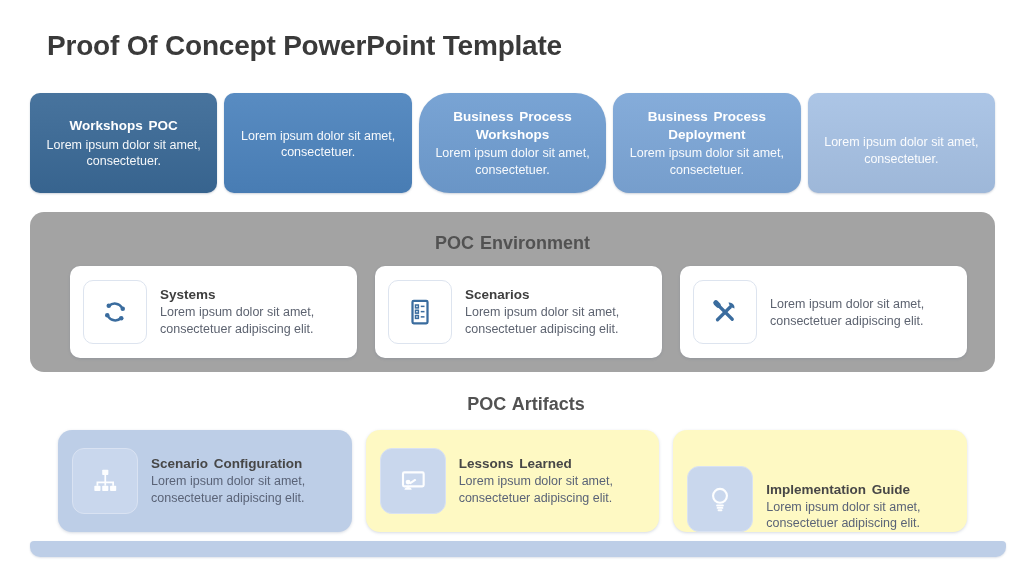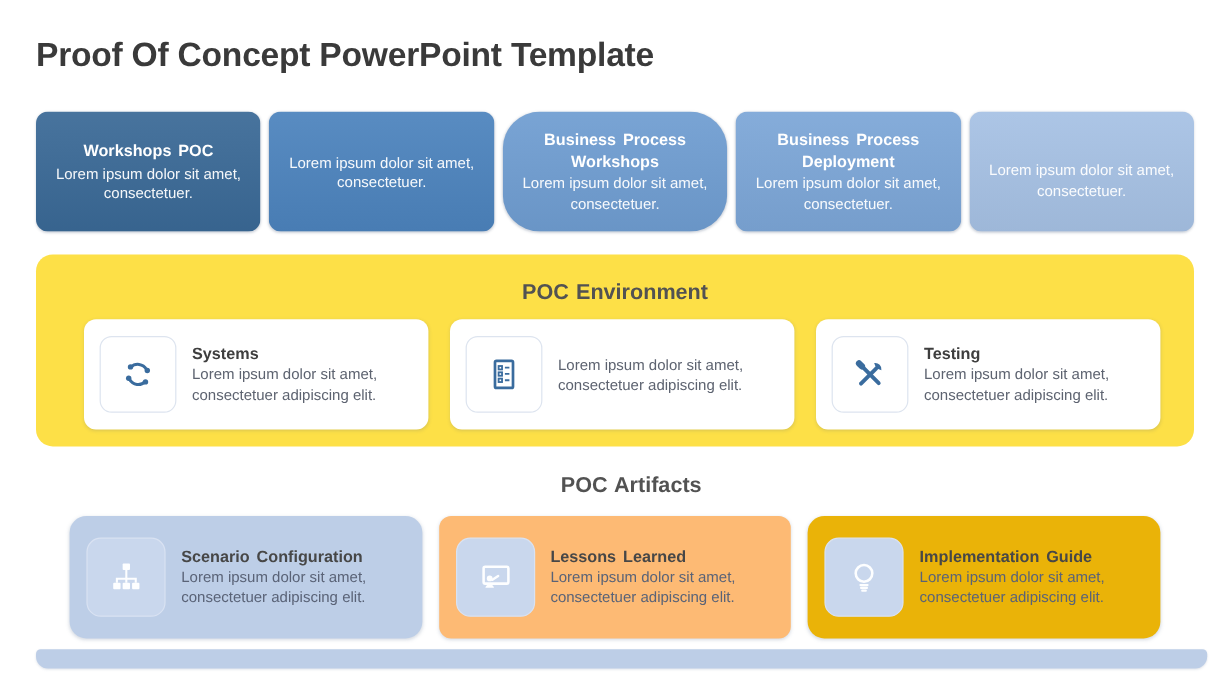--- a/index.html
+++ b/index.html
@@ -1,21 +1,21 @@
 <!DOCTYPE html>
 <html><head>
 <meta charset="utf-8">
 <style>
   html,body{margin:0;padding:0;background:#fff;}
   .slide{
     position:relative;width:1024px;height:576px;background:#ffffff;
     font-family:"Liberation Sans", sans-serif;overflow:hidden;
   }
   .slide-title{
-    position:absolute;left:30px;top:30px;margin:0;
+    position:absolute;left:47px;top:30px;margin:0;
     font-size:28px;font-weight:700;color:#3a3a3a;letter-spacing:-0.2px;
   }
   
   .steps{position:absolute;left:30px;top:93px;width:965px;height:100px;display:flex;gap:7px;}
   .step{
     flex:1;border-radius:10px;color:#ffffff;box-sizing:border-box;
     display:flex;flex-direction:column;justify-content:center;
     text-align:center;padding:8px 13px;
     background-image:linear-gradient(rgba(255,255,255,.07), rgba(0,0,0,.05));
     box-shadow:0 1px 2px rgba(60,80,110,.25);
@@ -78,30 +78,30 @@
       <div class="step-title">Workshops POC</div>
       <div class="step-desc">Lorem ipsum dolor sit amet, consectetuer.</div>
     </div>
     <div class="step" style="background-color: rgb(76, 131, 189);">
       <div class="step-desc">Lorem ipsum dolor sit amet, consectetuer.</div>
     </div>
     <div class="step" style="background-color: rgb(111, 157, 209); border-radius: 31px;">
       <div class="step-title">Business Process Workshops</div>
       <div class="step-desc">Lorem ipsum dolor sit amet, consectetuer.</div>
     </div>
-    <div class="step" style="background-color: rgb(124, 166, 215);">
+    <div class="step" style="background-color: rgb(124, 166, 215); border-radius: 16px;">
       <div class="step-title">Business Process Deployment</div>
       <div class="step-desc">Lorem ipsum dolor sit amet, consectetuer.</div>
     </div>
     <div class="step spaced" style="background-color: rgb(166, 193, 228);">
       <div class="step-desc">Lorem ipsum dolor sit amet, consectetuer.</div>
     </div>
   </div>
 
-  <div class="env-panel" style="background-color: #fde047;">
+  <div class="env-panel" style="background-color: #a3a3a3;">
     <h2 class="section-heading">POC Environment</h2>
     <div class="cards">
 
       <div class="card">
         <div class="iconbox" style="color: rgb(58, 108, 158);">
           <span>
             <svg viewBox="0 0 24 24" width="30" height="30">
               <g fill="none" stroke="currentColor" stroke-width="2" stroke-linecap="round">
                 <path d="M17.6 8.6 A6.6 6.6 0 0 0 7.2 7.2"></path>
                 <path d="M6.4 15.4 A6.6 6.6 0 0 0 16.8 16.8"></path>
@@ -129,39 +129,39 @@
                 <rect x="8.4" y="10.6" width="2.3" height="2.3"></rect>
                 <rect x="8.4" y="14.8" width="2.3" height="2.3"></rect>
                 <line x1="12.6" y1="7.5" x2="15.6" y2="7.5"></line>
                 <line x1="12.6" y1="11.7" x2="15.6" y2="11.7"></line>
                 <line x1="12.6" y1="15.9" x2="15.6" y2="15.9"></line>
               </g>
             </svg>
           </span>
         </div>
         <div class="card-text">
+          <div class="card-title">Scenarios</div>
           <div class="card-desc">Lorem ipsum dolor sit amet, consectetuer adipiscing elit.</div>
         </div>
       </div>
 
       <div class="card">
         <div class="iconbox" style="color: rgb(58, 108, 158);">
           <span>
             <svg viewBox="0 0 24 24" width="30" height="30">
               <g stroke="currentColor" stroke-linecap="round" fill="none">
                 <line x1="6" y1="18.2" x2="16.2" y2="8" stroke-width="2.6"></line>
                 <line x1="6.2" y1="6.2" x2="17.8" y2="17.8" stroke-width="2.6"></line>
                 <line x1="4.7" y1="4.7" x2="6.6" y2="6.6" stroke-width="4.2"></line>
               </g>
               <path d="M14.8 4.4 a4.2 4.2 0 0 1 4.8 4.8 l-2.6-1 -1.2-1.2 z" fill="currentColor"></path>
             </svg>
           </span>
         </div>
         <div class="card-text">
-          <div class="card-title">Testing</div>
           <div class="card-desc">Lorem ipsum dolor sit amet, consectetuer adipiscing elit.</div>
         </div>
       </div>
 
     </div>
   </div>
 
   <div class="artifacts-heading">
     <h2 class="section-heading">POC Artifacts</h2>
   </div>
@@ -185,38 +185,38 @@
             </g>
           </svg>
         </span>
       </div>
       <div class="card-text">
         <div class="card-title">Scenario Configuration</div>
         <div class="card-desc">Lorem ipsum dolor sit amet, consectetuer adipiscing elit.</div>
       </div>
     </div>
 
-    <div class="art-card" style="background-color: #fdba74; border-radius: 10px;">
+    <div class="art-card" style="background-color: #fef9c3;">
       <div class="art-iconbox">
         <span>
           <svg viewBox="0 0 24 24" width="32" height="32">
             <rect x="4.5" y="5.5" width="15.5" height="10.5" rx="1" fill="none" stroke="currentColor" stroke-width="1.6"></rect>
             <circle cx="8.3" cy="12.8" r="1.8" fill="currentColor"></circle>
             <path d="M5.6 18.6 C5.9 15.8 10.7 15.8 11 18.6 Z" fill="currentColor"></path>
             <line x1="10" y1="13.6" x2="13.6" y2="11.2" stroke="currentColor" stroke-width="1.5" stroke-linecap="round"></line>
           </svg>
         </span>
       </div>
       <div class="card-text">
         <div class="card-title">Lessons Learned</div>
         <div class="card-desc">Lorem ipsum dolor sit amet, consectetuer adipiscing elit.</div>
       </div>
     </div>
 
-    <div class="art-card" style="background-color: #eab308;">
+    <div class="art-card" style="background-color: #fef9c3; align-items: flex-end;">
       <div class="art-iconbox">
         <span>
           <svg viewBox="0 0 24 24" width="32" height="32">
             <circle cx="12" cy="9.6" r="5.2" fill="none" stroke="currentColor" stroke-width="1.6"></circle>
             <g stroke="currentColor" stroke-width="1.4" stroke-linecap="round">
               <line x1="9.8" y1="16.9" x2="14.2" y2="16.9"></line>
               <line x1="10.2" y1="18.7" x2="13.8" y2="18.7"></line>
               <line x1="10.9" y1="20.4" x2="13.1" y2="20.4"></line>
             </g>
           </svg>

